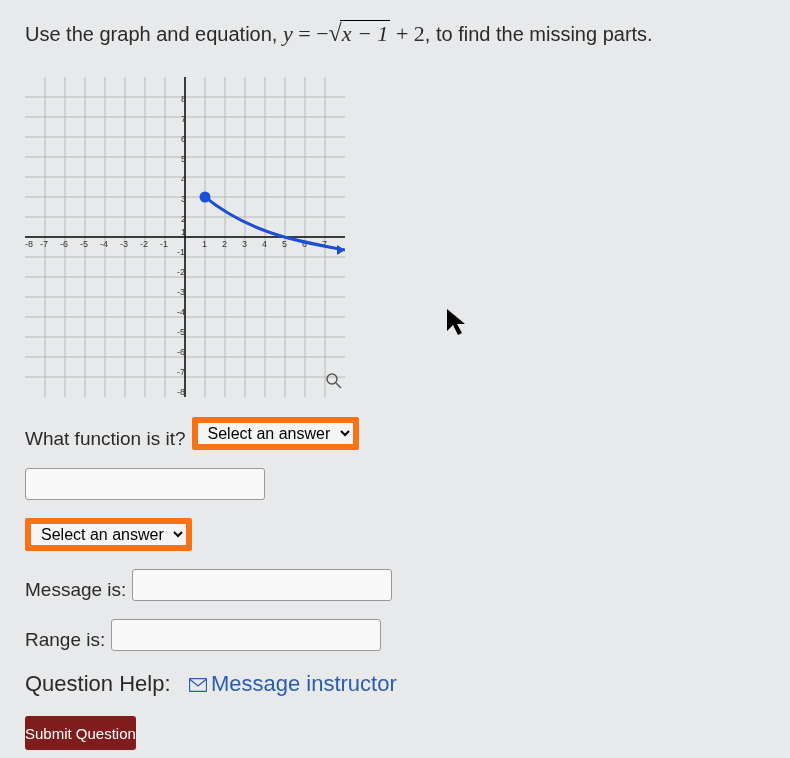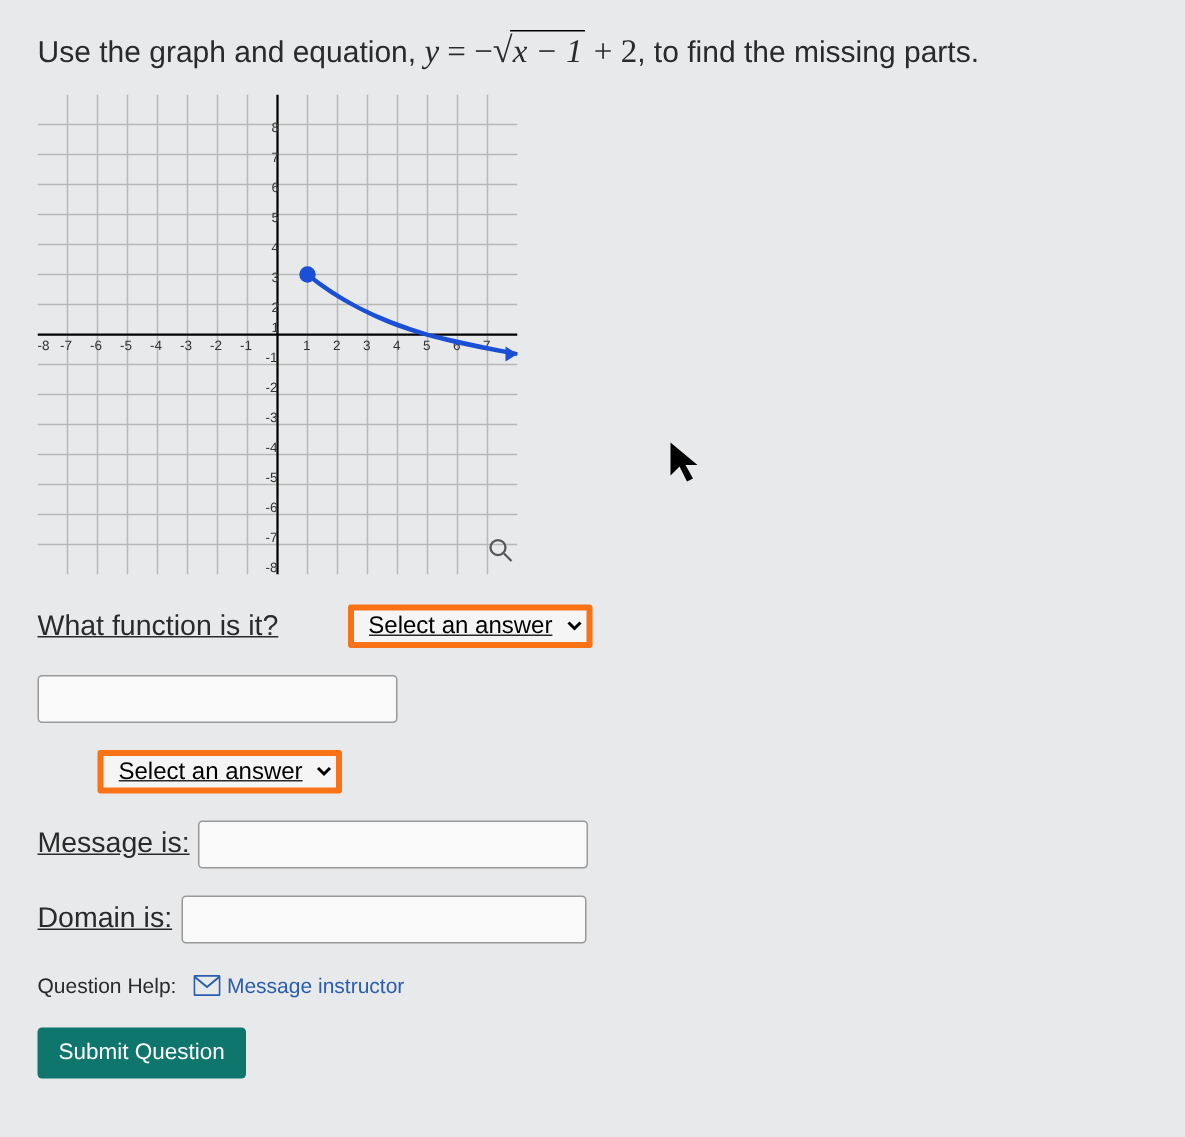--- a/index.html
+++ b/index.html
@@ -5,21 +5,21 @@
   body {
     margin: 0;
     padding: 20px 25px;
     font-family: Arial, Helvetica, sans-serif;
     background: #e8e9ea;
     color: #2a2a2a;
     width: 740px;
     font-size: 19px;
   }
   .instruction {
-    margin-bottom: 15px;
+    margin-bottom: 30px;
     font-size: 20px;
   }
   .equation {
     font-family: 'Times New Roman', serif;
     font-style: italic;
     font-size: 22px;
   }
   .sqrt-wrap {
     display: inline-block;
     border-top: 1.5px solid #000;
@@ -44,59 +44,57 @@
     position: absolute;
     left: 420px;
     top: 230px;
     font-size: 28px;
     color: #000;
   }
   .field-row {
     margin: 18px 0;
     font-size: 19px;
     display:flex;
-    align-items:center;
+    align-items:flex-end;
     gap:6px;
-    text-decoration:underline;
   }
   select {
     font-size: 16px;
     padding: 1px 6px;
     background:#f5f5f5;
-    border:4px solid #f97316;
+    border:6px solid #f97316;
     border-radius:2px;
-    margin-left:40px;
   }
   input.text-field {
     font-size: 16px;
     padding: 4px;
     border:1px solid #999;
     background:#f9f9f9;
     border-radius:3px;
     height:22px;
   }
   .help-row {
     margin-top:20px;
-    font-size:14px;
+    font-size:22px;
   }
   .help-link {
     color:#2a5db0;
     cursor:pointer;
   }
   .mail-icon {
     display:inline-block;
     vertical-align:middle;
     margin-right:4px;
   }
   .submit-btn {
     margin-top:18px;
-    background:#0f766e;
+    background:#7f1d1d;
     color:#fff;
     border:none;
-    padding:8px 14px;
+    padding:8px 0;
     font-size:15px;
     border-radius:3px;
     cursor:pointer;
     overflow:hidden;
     height:18px;
     box-sizing:content-box;
   }
 </style>
 </head>
 <body>
@@ -218,21 +216,21 @@
     <option>Select an answer</option>
   </select>
 </div>
 
 <div class="field-row">
   <span>Message is:</span>
   <input class="text-field" style="width: 250px;" type="text">
 </div>
 
 <div class="field-row">
-  <span>Domain is:</span>
+  <span>Range is:</span>
   <input class="text-field" style="width: 260px;" type="text">
 </div>
 
 <div class="help-row">
   <span>Question Help:</span>
   &nbsp;
   <span class="mail-icon">
     <svg width="18" height="14" viewBox="0 0 18 14">
         <rect x="0.5" y="0.5" width="17" height="13" rx="1" fill="none" stroke="#2a5db0" stroke-width="1.3"></rect>
         <path d="M 0.5 1 L 9 8 L 17.5 1" fill="none" stroke="#2a5db0" stroke-width="1.3"></path>

